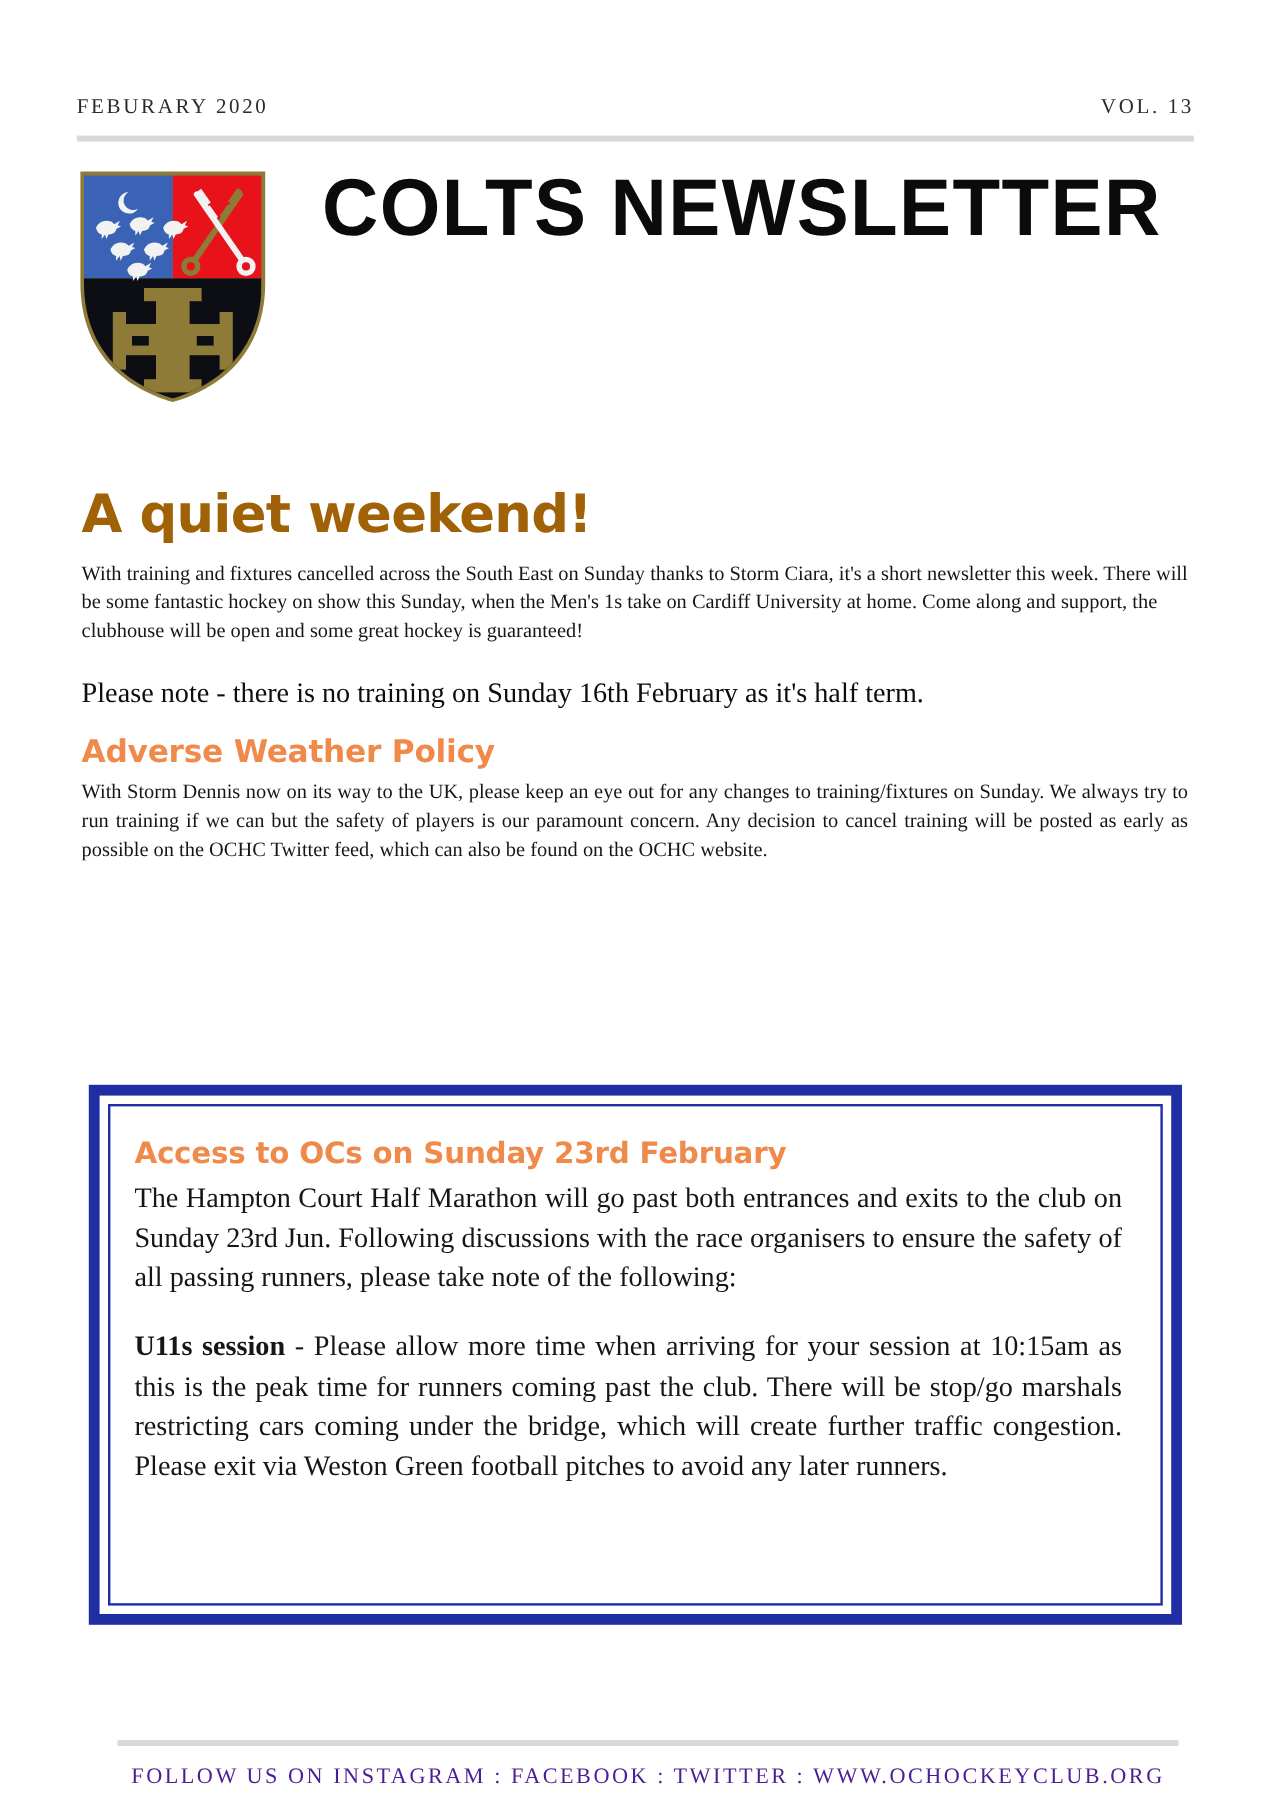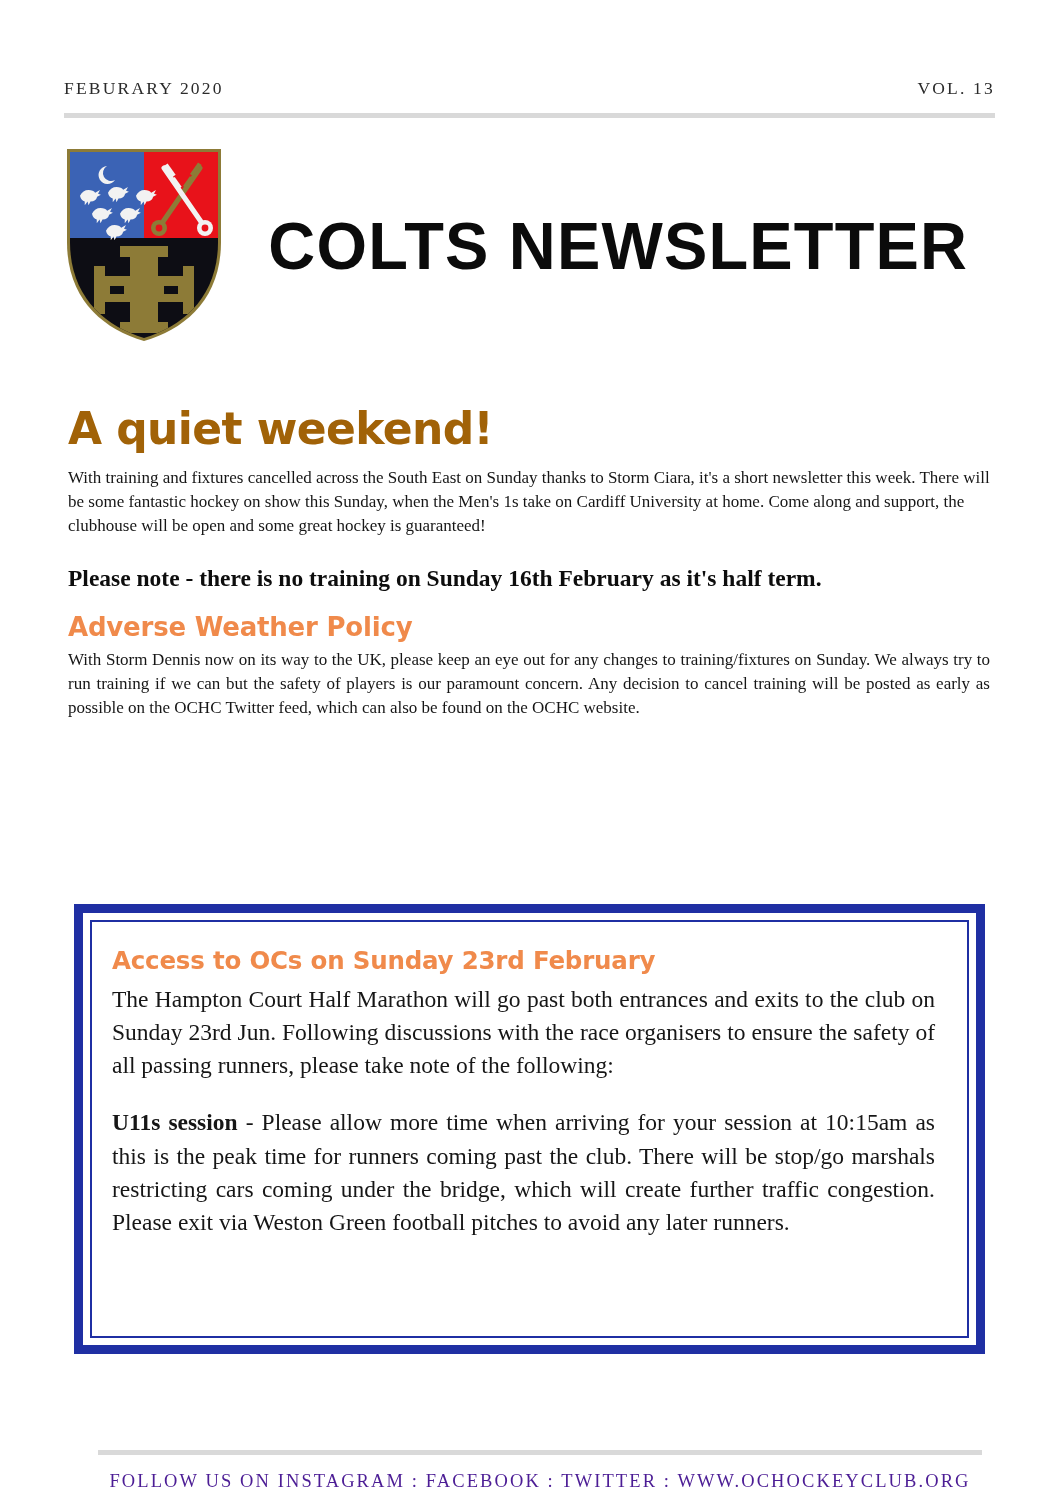--- a/index.html
+++ b/index.html
@@ -52,21 +52,20 @@
   }
 
   
   .titleblock {
     position: absolute;
     left: 64px;
     top: 108px;
     width: 931px;
     height: 210px;
     display: flex;
-    align-items: center;
   }
   .crest {
     width: 160px;
     height: 198px;
     flex: 0 0 160px;
     position: relative;
   }
   .crest svg { display: block; }
 
   .news-title {
@@ -105,21 +104,21 @@
     font-family: "Liberation Serif", serif;
     font-size: 17px;
     line-height: 1.41;
     margin: 0 0 22px 0;
     color: #161616;
   }
   p.body-j { text-align: justify; }
 
   p.note {
     font-family: "Liberation Serif", serif;
-    font-weight: 700;
+    font-weight: 400;
     font-size: 23.5px;
     line-height: 1.6;
     margin: 0 0 14px 0;
     color: #0d0d0d;
   }
 
   h2.section-title {
     font-family: "DejaVu Sans", sans-serif;
     font-weight: 700;
     font-size: 26px;

